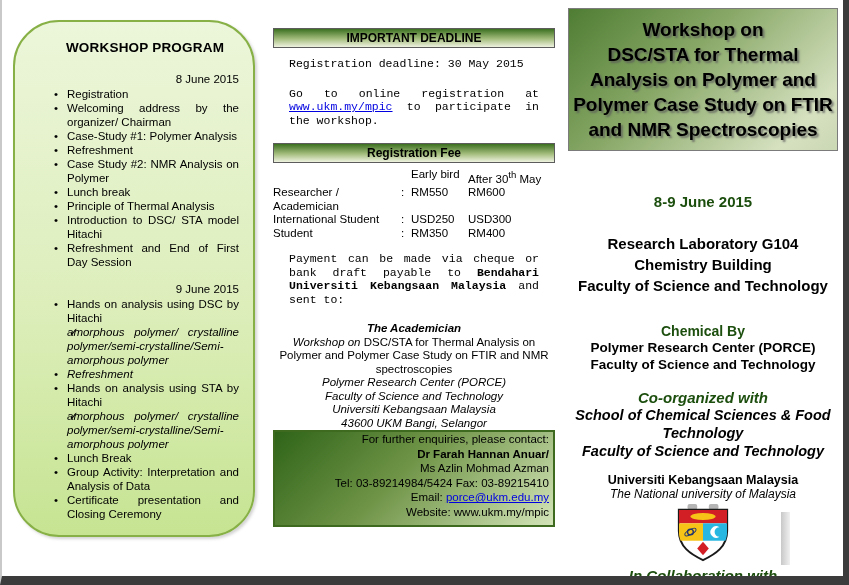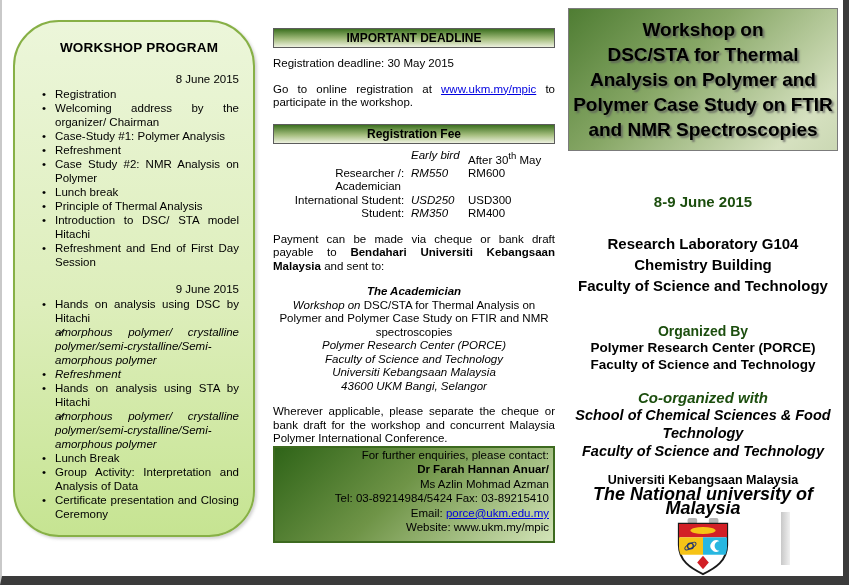--- a/index.html
+++ b/index.html
@@ -3,62 +3,62 @@
 <meta charset="utf-8">
 <style>
   html,body{margin:0;padding:0;background:#ffffff;font-family:"Liberation Sans","DejaVu Sans",sans-serif;}
   .page{position:absolute;top:0;left:0;width:849px;height:585px;background:#fff;box-sizing:border-box;
         border-left:2px solid #c9c9c9;border-right:6px solid var(--page-border);border-bottom:9px solid var(--page-border);overflow:hidden;}
 
   
   .left-panel{position:absolute;left:11px;top:20px;width:242px;height:517px;box-sizing:border-box;
      border:2px solid var(--panel-border);border-radius:46px;
      background:linear-gradient(180deg,var(--panel-bg-top) 0%,var(--panel-bg-mid) 55%,var(--panel-bg-bottom) 100%);
-     box-shadow:2px 2px 3px rgba(110,110,110,.3);padding:18px 14px 10px 24px;}
+     box-shadow:2px 2px 3px rgba(110,110,110,.3);padding:18px 14px 10px 36px;}
   .panel-title{text-align:center;font-weight:bold;font-size:13.5px;letter-spacing:.2px;margin-bottom:18px;color:#000;}
   .day-heading{font-size:11.5px;margin:0 0 2px 0;color:#000;text-align:right;}
   .program-list{list-style:none;margin:0 0 14px 0;padding:0;font-size:11.5px;line-height:14px;color:#000;}
   .program-list li{position:relative;padding-left:16px;text-align:justify;}
   .li-bullet::before{content:"\2022";position:absolute;left:3px;top:0;}
   .li-check{padding-left:34px;}
   .li-check::before{content:"\2713";position:absolute;left:18px;top:0;}
   .li-italic{font-style:italic;}
 
   
   .mid-col{position:absolute;left:271px;top:28px;width:282px;font-size:11.5px;line-height:13.5px;color:#000;}
   .green-bar{height:20px;line-height:19px;text-align:center;font-weight:bold;font-size:12px;color:#000;
      background:linear-gradient(180deg,var(--bar-grad-top) 0%,var(--bar-grad-mid) 55%,var(--bar-grad-bottom) 100%);
      border:1px solid #5c5c5c;box-sizing:border-box;}
-  .p-just{text-align:justify;margin:0;}
+  .p-just{text-align:justify;margin:16px;font-family:Liberation Mono, monospace;}
   .mt9{margin-top:9px;} .mt12{margin-top:12px;} .mt14{margin-top:14px;} .mt5{margin-top:5px;}
   a.link{color:var(--link-blue);text-decoration:underline;cursor:pointer;}
   .fee-row,.fee-head{display:flex;}
-  .fee-label{flex:0 0 128px;text-align:right;}
+  .fee-label{flex:0 0 128px;}
   .fee-colon{flex:0 0 10px;}
-  .fee-early{flex:0 0 57px;font-style:italic;}
+  .fee-early{flex:0 0 57px;}
   .fee-head .sp{flex:0 0 138px;}
   .center{text-align:center;}
   .it{font-style:italic;}
   .bold{font-weight:bold;}
   .contact-box{margin-top:0;box-sizing:border-box;border:2px solid #3d6a1f;padding:0 4px 6px 4px;text-align:right;
      background:linear-gradient(135deg,var(--box-grad-top) 0%,#6f9447 45%,var(--box-grad-bottom) 100%);line-height:14.5px;}
 
   
   .right-col{position:absolute;left:566px;top:8px;width:270px;text-align:center;color:#000;}
   .title-box{box-sizing:border-box;border:1px solid #7b7b7b;padding:8px 2px;
      background:linear-gradient(135deg,var(--title-grad-start) 0%,#87a766 40%,var(--title-grad-end) 85%,#cbd8b4 100%);}
   .title-line{font-size:19px;font-weight:bold;line-height:25px;color:#000;text-shadow:2px 2px 2px rgba(90,90,90,.75);}
   .event-date{margin-top:42px;font-size:15px;font-weight:bold;color:var(--green-heading);}
   .venue{margin-top:23px;font-size:15px;font-weight:bold;line-height:21px;}
   .org-heading{margin-top:27px;font-size:14px;font-weight:bold;color:var(--green-heading);}
   .org-line{font-size:13.5px;font-weight:bold;line-height:17px;}
   .coorg-heading{margin-top:16px;font-size:15px;font-weight:bold;font-style:italic;color:var(--green-heading);}
   .coorg-line{font-size:14.5px;font-weight:bold;font-style:italic;line-height:18px;}
   .ukm-name{margin-top:13px;font-size:12.5px;font-weight:bold;line-height:14px;}
-  .ukm-tagline{font-size:18px;font-weight:bold;font-style:italic;line-height:14px;}
+  .ukm-tagline{font-size:12px;font-weight:normal;font-style:italic;line-height:14px;}
   .crest-wrap{margin-top:3px;}
   .collab{font-size:15px;font-weight:bold;font-style:italic;color:var(--green-heading);margin-top:1px;}
   .scan-strip{position:absolute;left:779px;top:512px;width:9px;height:53px;
      background:linear-gradient(90deg,#c8c8c8,#f0f0f0);}
 </style>
 </head>
 <body>
 
 <div class="page">
 
@@ -159,21 +159,20 @@
           <div class="it">Polymer Research Center (PORCE)</div>
 
           <div class="it">Faculty of Science and Technology</div>
 
           <div class="it">Universiti Kebangsaan Malaysia</div>
 
           <div class="it">43600 UKM Bangi, Selangor</div>
         </div>
     </div>
 
-    <p class="p-just mt12">Wherever applicable, please separate the cheque or bank draft for the workshop and concurrent Malaysia Polymer International Conference.</p>
 
     <div class="contact-box">
       <div>For further enquiries, please contact:</div>
       <div class="bold">Dr Farah Hannan Anuar/</div>
       <div>Ms Azlin Mohmad Azman</div>
       <div>Tel: 03-89214984/5424   Fax: 03-89215410</div>
       <div><span>Email: </span><a class="link">porce@ukm.edu.my</a></div>
       <div>Website: www.ukm.my/mpic</div>
     </div>
   </div>
@@ -196,21 +195,21 @@
 
     <div class="venue">
 
         <div>Research Laboratory G104</div>
 
         <div>Chemistry Building</div>
 
         <div>Faculty of Science and Technology</div>
       </div>
 
-    <div class="org-heading">Organized By</div>
+    <div class="org-heading">Chemical By</div>
     <div>
 
         <div class="org-line">Polymer Research Center (PORCE)</div>
 
         <div class="org-line">Faculty of Science and Technology</div>
       </div>
 
     <div class="coorg-heading">Co-organized with</div>
     <div>
 

